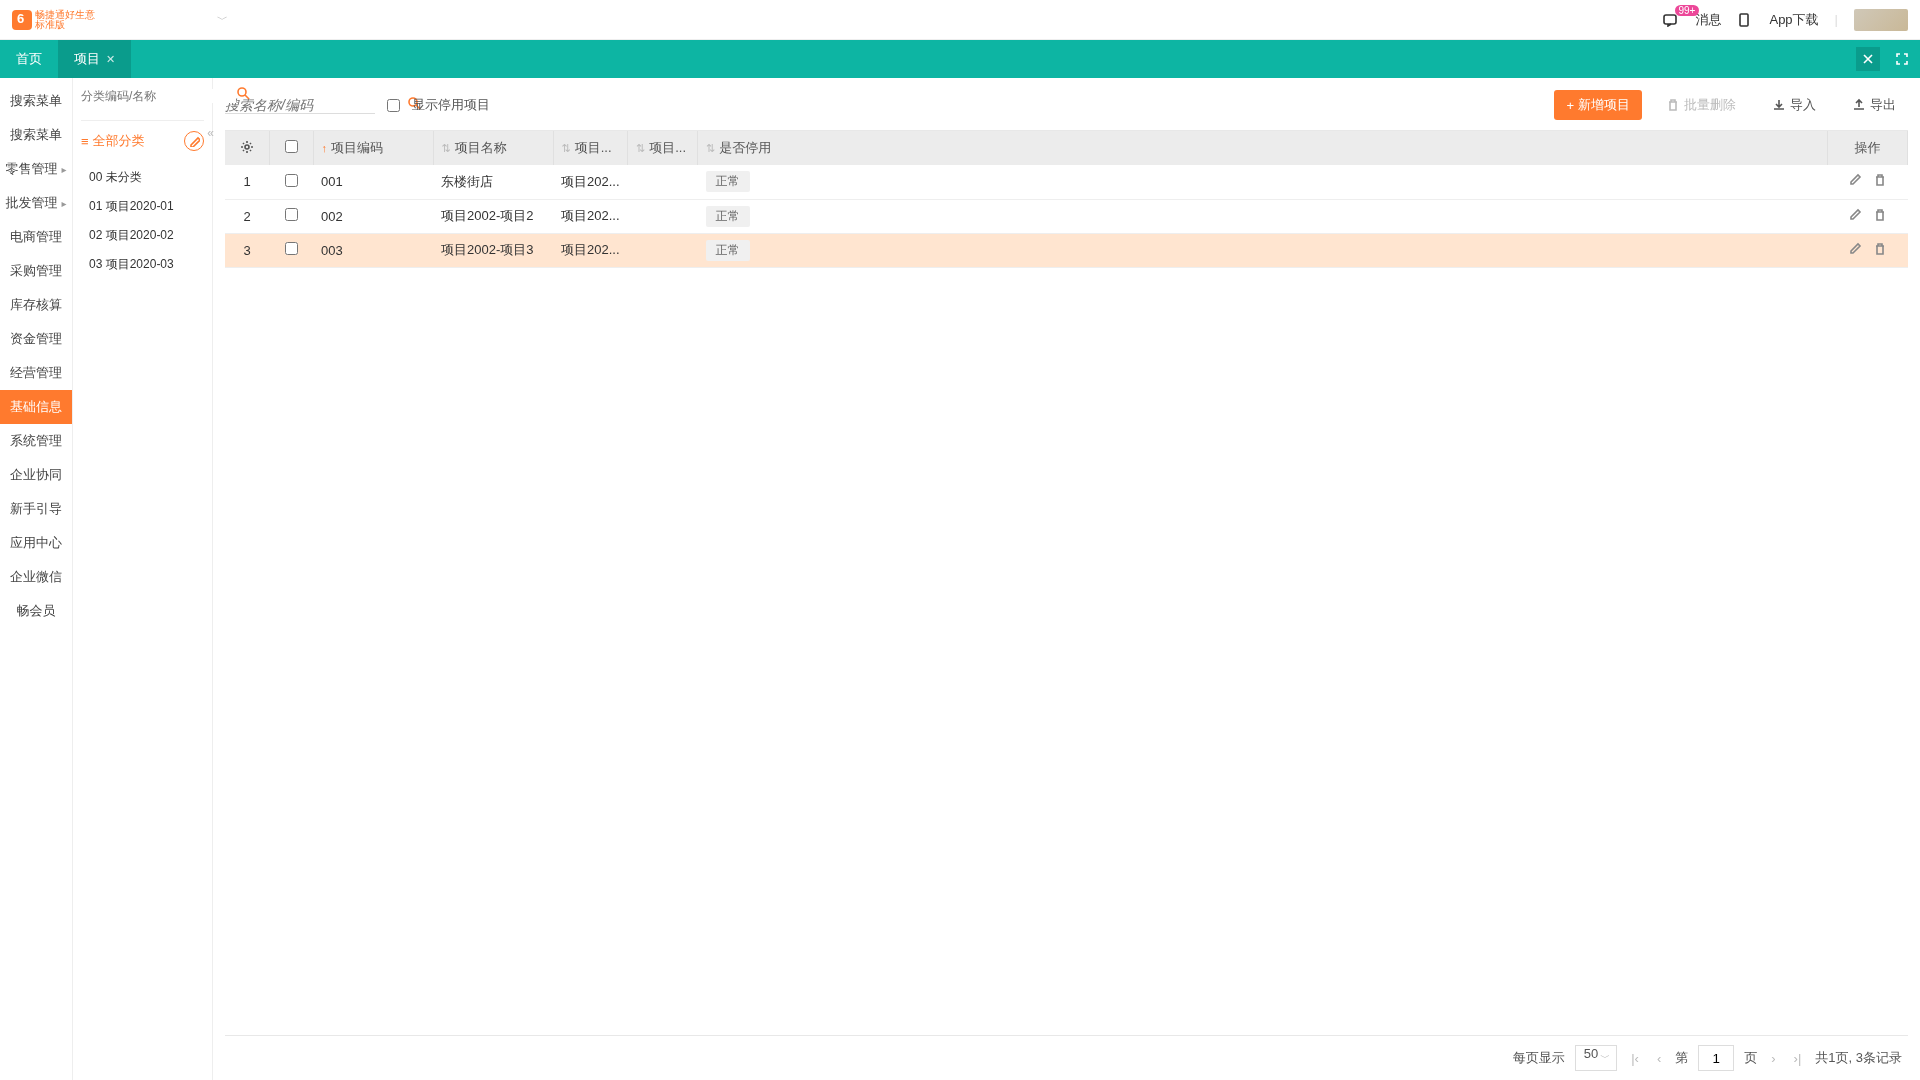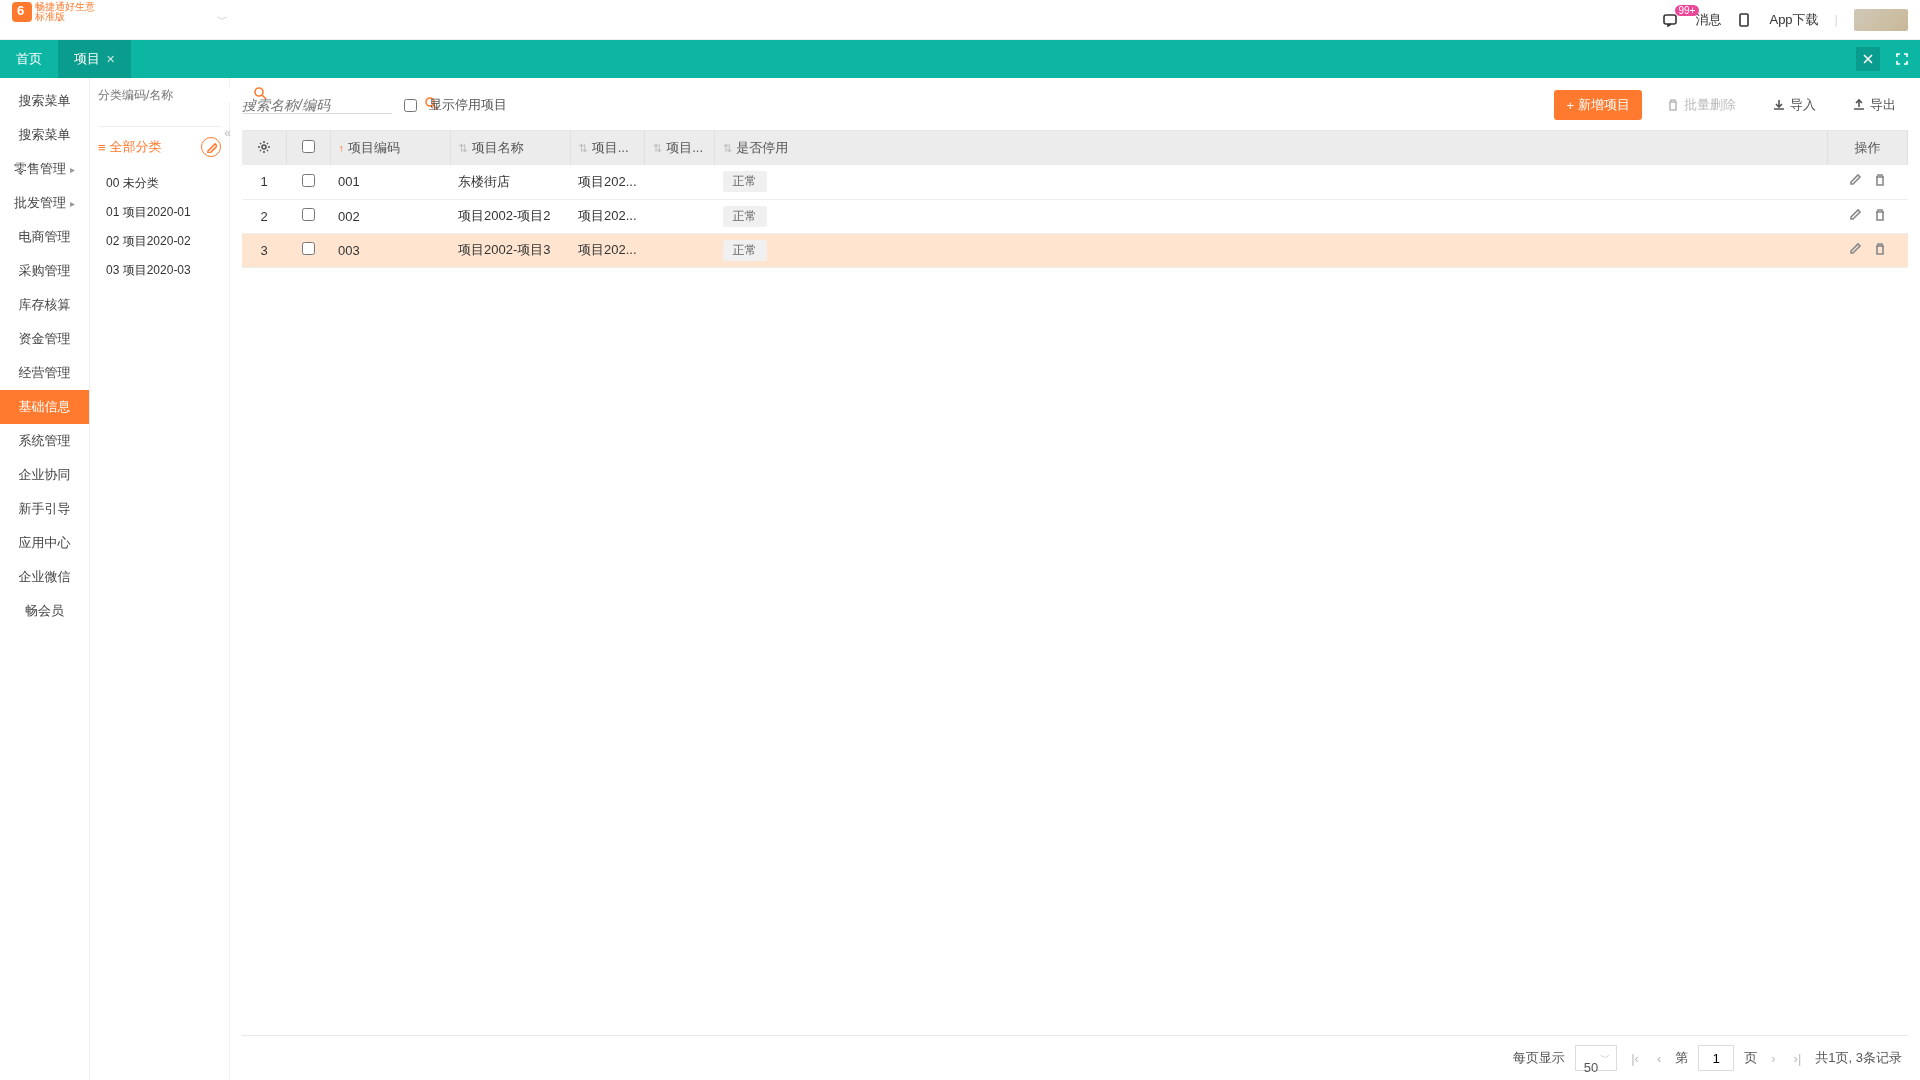--- a/index.html
+++ b/index.html
@@ -1,48 +1,48 @@
 <!DOCTYPE html>
 <html><head>
 <meta charset="utf-8">
 <style>
 * { box-sizing: border-box; margin: 0; padding: 0; }
 body { font-family: "Microsoft YaHei", Arial, sans-serif; font-size: 13px; color: #333; background: #fff; }
 .app { display: flex; flex-direction: column; height: 100vh; }
 
 .topbar { height: 40px; display: flex; align-items: center; padding: 0 12px; border-bottom: 1px solid #eee; }
-.logo { width: 85px; height: 36px; display: flex; align-items: flex-start; gap: 3px; }
+.logo { width: 85px; height: 36px; display: flex; align-items: center; gap: 3px; }
 .logo-icon { width: 20px; height: 20px; background: #ff7a2e; border-radius: 4px; position: relative; }
 .logo-icon::after { content: "6"; color: #fff; font-weight: bold; position: absolute; left: 5px; top: 1px; }
 .logo-text { font-size: 10px; color: #ff7a2e; line-height: 1; }
 .org-name { margin-left: 20px; color: #999; display: flex; align-items: center; gap: 100px; }
 .chev { font-size: 11px; color: #bbb; }
 .spacer { flex: 1; }
 .badge-wrap { position: relative; display: flex; align-items: center; gap: 18px; cursor: pointer; }
 .badge { position: absolute; top: -6px; right: 22px; background: #ec4899; color: #fff; font-size: 10px; padding: 0 4px; border-radius: 8px; }
 .topbar-right { display: flex; align-items: center; gap: 16px; }
 .avatar { width: 54px; height: 22px; background: linear-gradient(135deg,#d0c8b8,#c9b897); border-radius: 2px; }
 
 .tabsbar { height: 38px; background: #0db5a3; display: flex; align-items: center; position: relative; }
 .tab { padding: 0 16px; height: 38px; display: flex; align-items: center; color: #fff; cursor: pointer; gap: 6px; }
 .tab.active { background: #0a9c8c; }
 .tab-close { font-size: 11px; opacity: 0.8; }
 .tabsbar-right { position: absolute; right: 6px; display: flex; gap: 10px; align-items: center; }
 .tabsbar-icon { width: 24px; height: 24px; display: flex; align-items: center; justify-content: center; cursor: pointer; }
 .tabsbar-icon.close { background: #0a9c8c; }
 
 .main { flex: 1; display: flex; overflow: hidden; }
-.sidebar { width: 90px; background: #fff; border-right: 1px solid #eee; padding-top: 6px; }
+.sidebar { width: 73px; background: #fff; border-right: 1px solid #eee; padding-top: 6px; }
 .sidebar-item { height: 34px; display: flex; align-items: center; justify-content: center; gap: 4px; cursor: pointer; color: #444; font-size: 13px; }
 .sidebar-item.active { background: #ff7a2e; color: #fff; }
 .sidebar-item .arrow { font-size: 10px; color: #999; }
 
 .content { flex: 1; display: flex; }
 .tree-panel { width: 140px; border-right: 1px solid #eee; padding: 8px; position: relative; }
-.tree-search { display: flex; align-items: center; border-bottom: 1px solid #eee; padding-bottom: 23px; }
+.tree-search { display: flex; align-items: flex-end; border-bottom: 1px solid #eee; padding-bottom: 17px; }
 .tree-search input { border: none; outline: none; flex: 1; font-size: 12px; color: #999; }
 .tree-search-icon { color: #ff7a2e; font-size: 14px; }
 .tree-header { display: flex; align-items: center; gap: 4px; padding: 10px 0; color: #ff7a2e; font-size: 13px; }
 .tree-edit { width: 20px; height: 20px; border: 1px solid #ff7a2e; border-radius: 50%; color: #ff7a2e; display: flex; align-items: center; justify-content: center; font-size: 11px; margin-left: auto; }
 .tree-collapse { position: absolute; right: -2px; top: 48px; color: #bbb; font-size: 12px; cursor: pointer; }
 .tree-list { margin-top: 2px; }
 .tree-node { padding: 6px 8px; cursor: pointer; font-size: 12px; color: #333; }
 
 .grid-wrap { flex: 1; display: flex; flex-direction: column; padding: 6px 12px 0 12px; }
 .toolbar { display: flex; align-items: center; gap: 12px; padding: 6px 0 10px 0; }
@@ -68,21 +68,21 @@
 .row-actions { color: #888; display: flex; gap: 10px; justify-content: center; }
 .col-idx { width: 44px; text-align: center; }
 .col-chk { width: 44px; text-align: center; }
 .col-code { width: 120px; }
 .col-name { width: 120px; }
 .col-p1 { width: 70px; }
 .col-p2 { width: 70px; }
 .col-ops { width: 80px; text-align: center; }
 
 .pagination { height: 44px; display: flex; align-items: center; justify-content: flex-end; gap: 10px; padding: 0 6px; color: #555; }
-.page-select { border: 1px solid #ddd; height: 26px; padding: 14px 18px 0 8px; position: relative; }
+.page-select { border: 1px solid #ddd; height: 26px; padding: 0 18px 0 8px; position: relative; }
 .page-input { width: 36px; height: 26px; text-align: center; border: 1px solid #ddd; }
 .page-nav { color: #bbb; cursor: pointer; padding: 0 4px; }
 
 svg { width: 14px; height: 14px; stroke: currentColor; fill: none; stroke-width: 1.6; }
 </style>
 </head>
 <body>
 
 <div class="app">
   <div class="topbar">

